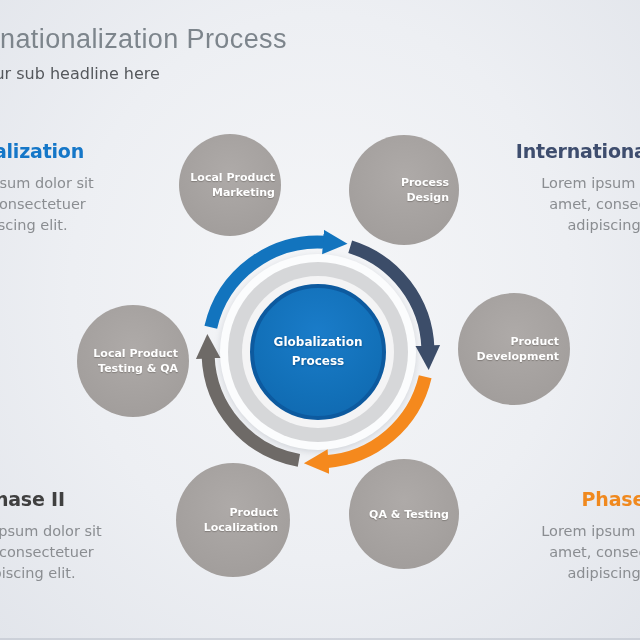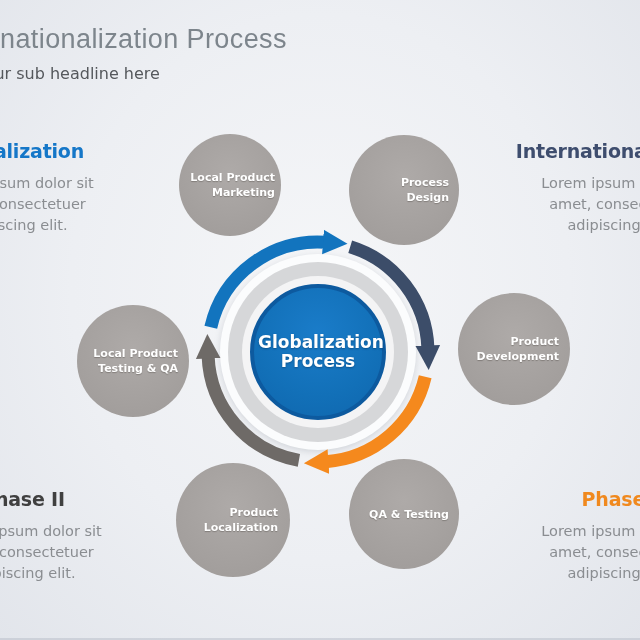--- a/index.html
+++ b/index.html
@@ -47,21 +47,21 @@
   
   .ringO,.ringG,.ringI,.hub{position:absolute;border-radius:50%;}
   .ringO{left:220px;top:254px;width:196px;height:196px;background:#fbfcfd;
     box-shadow:0 2px 6px rgba(120,128,140,.25);}
   .ringG{left:228px;top:262px;width:180px;height:180px;background:#d6d7d9;}
   .ringI{left:242px;top:276px;width:152px;height:152px;background:#f4f4f5;}
   .hub{left:250px;top:284px;width:136px;height:136px;box-sizing:border-box;
     border:4px solid #0d5a9f;
     background:radial-gradient(circle at 50% 35%, #1a7cc9 0%, #1270b8 60%, #0f66ad 100%);
     display:flex;align-items:center;justify-content:center;text-align:center;}
-  .hub .label{width:120px;color:#fff;font-weight:bold;font-size:17px;line-height:19px;
+  .hub .label{width:120px;color:#fff;font-weight:bold;font-size:12px;line-height:19px;
     text-shadow:0 1px 2px rgba(0,40,80,.45);}
 
   
   .arrows{position:absolute;left:168px;top:202px;width:300px;height:300px;}
 </style>
 </head>
 <body>
 
 <div class="slide-title">Internationalization Process</div>
 <div class="slide-sub">Your sub headline here</div>

